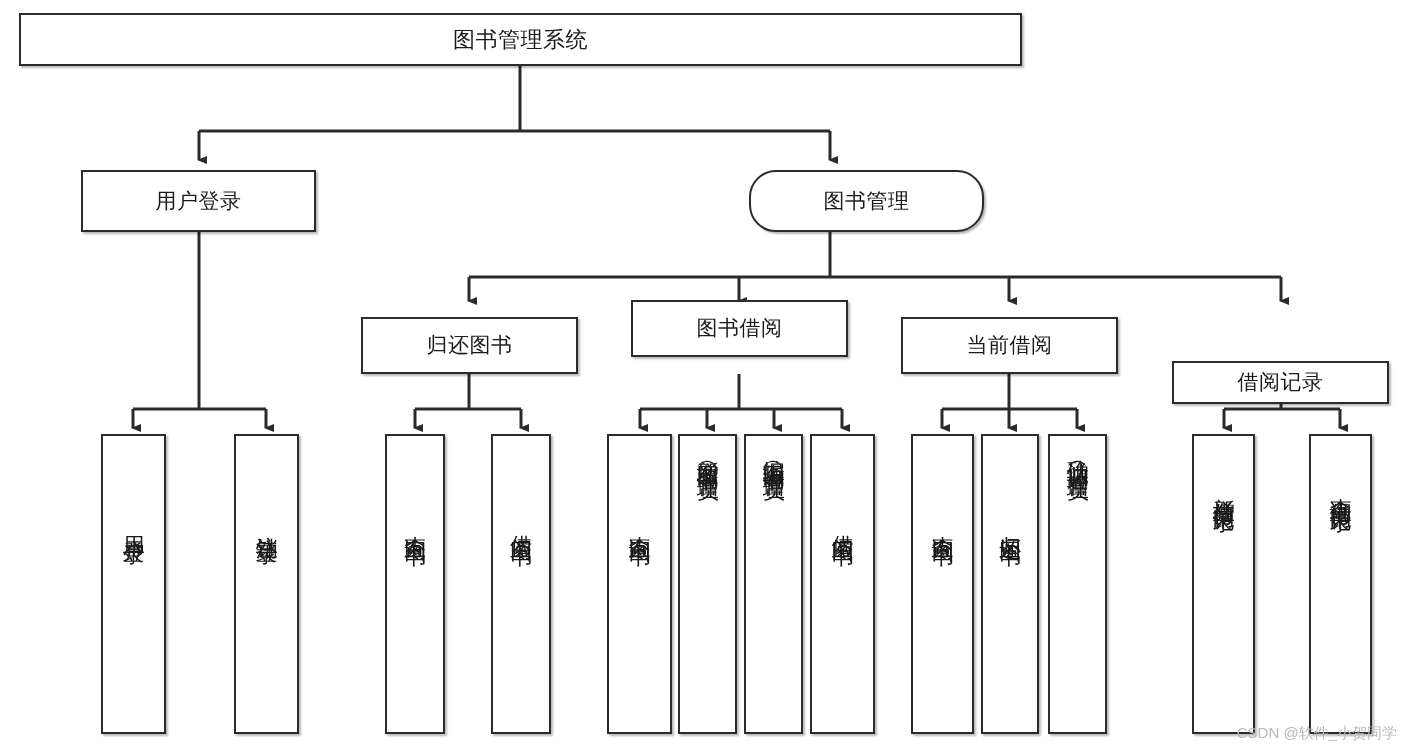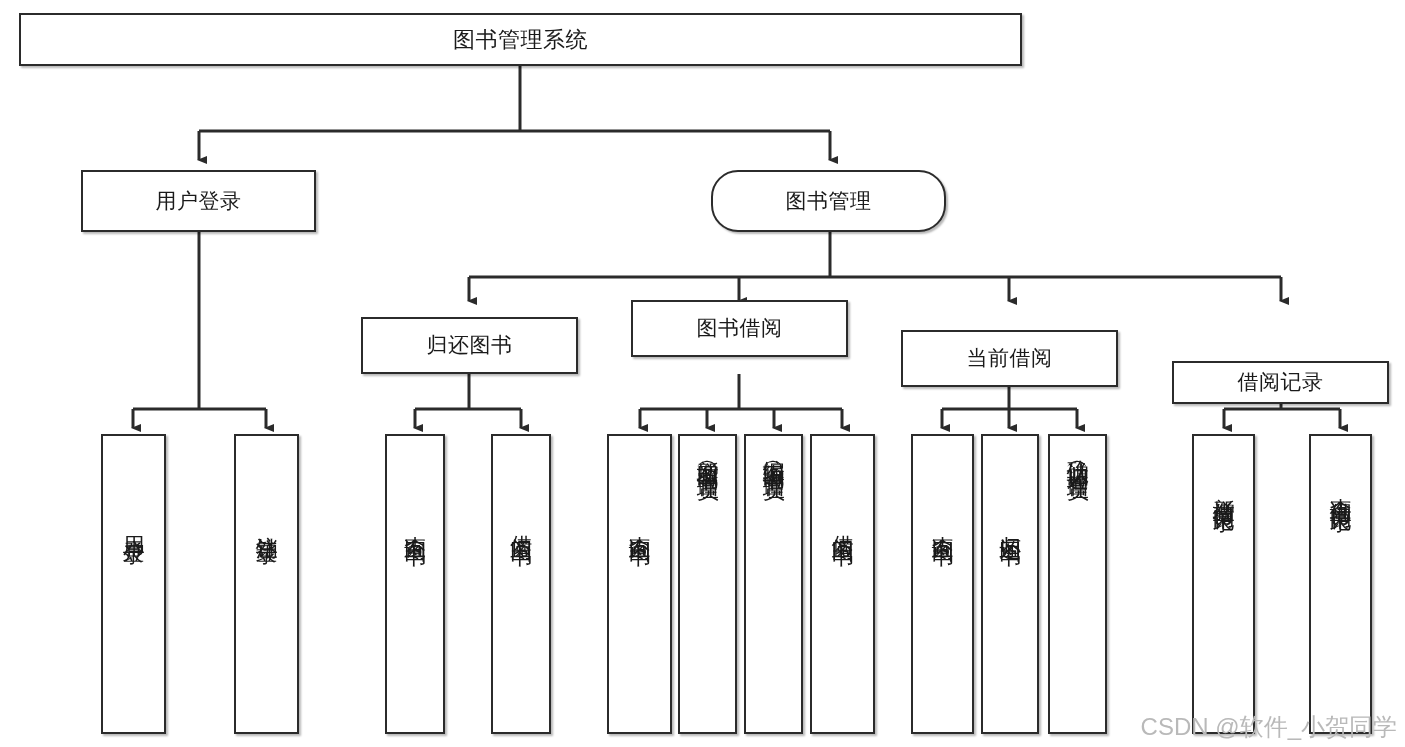--- a/index.html
+++ b/index.html
@@ -60,21 +60,21 @@
     text-orientation: upright;
     font-size: 22px;
     line-height: 1.12;
     letter-spacing: 3px;
     white-space: nowrap;
   }
   .watermark {
     position: absolute;
     right: 8px;
     bottom: 4px;
-    font-size: 24px;
+    font-size: 15px;
     color: #b9b9b9;
     white-space: nowrap;
     z-index: 5;
     font-family: "Liberation Sans", "DejaVu Sans", sans-serif;
   }
 </style>
 </head>
 <body>
 
 <div id="diagram-root">
@@ -133,33 +133,33 @@
   </svg>
 
   <div class="node horiz tier-root" style="left:19px; top:13px; width:1003px; height:53px;">
     <span class="node-label">图书管理系统</span>
   </div>
 
   <div class="node horiz" style="left:81px; top:170px; width:235px; height:62px;">
     <span class="node-label">用户登录</span>
   </div>
 
-  <div class="node horiz" style="left:711px; top:170px; width:235px; height:62px;border-radius:27px;">
+  <div class="node horiz" style="left:749px; top:170px; width:235px; height:62px;border-radius:27px;">
     <span class="node-label">图书管理</span>
   </div>
 
   <div class="node horiz" style="left:361px; top:317px; width:217px; height:57px;">
     <span class="node-label">归还图书</span>
   </div>
 
   <div class="node horiz" style="left:631px; top:300px; width:217px; height:57px;">
     <span class="node-label">图书借阅</span>
   </div>
 
-  <div class="node horiz" style="left:901px; top:317px; width:217px; height:57px;margin-top:13px;">
+  <div class="node horiz" style="left:901px; top:317px; width:217px; height:57px;">
     <span class="node-label">当前借阅</span>
   </div>
 
   <div class="node horiz" style="left:1172px; top:317px; width:217px; height:43px;margin-top:44px;">
     <span class="node-label">借阅记录</span>
   </div>
 
   <div class="node vert" style="left:101px; top:434px; width:65px; height:300px; padding-top:82px;">
     <span class="node-label">用户登录</span>
   </div>

